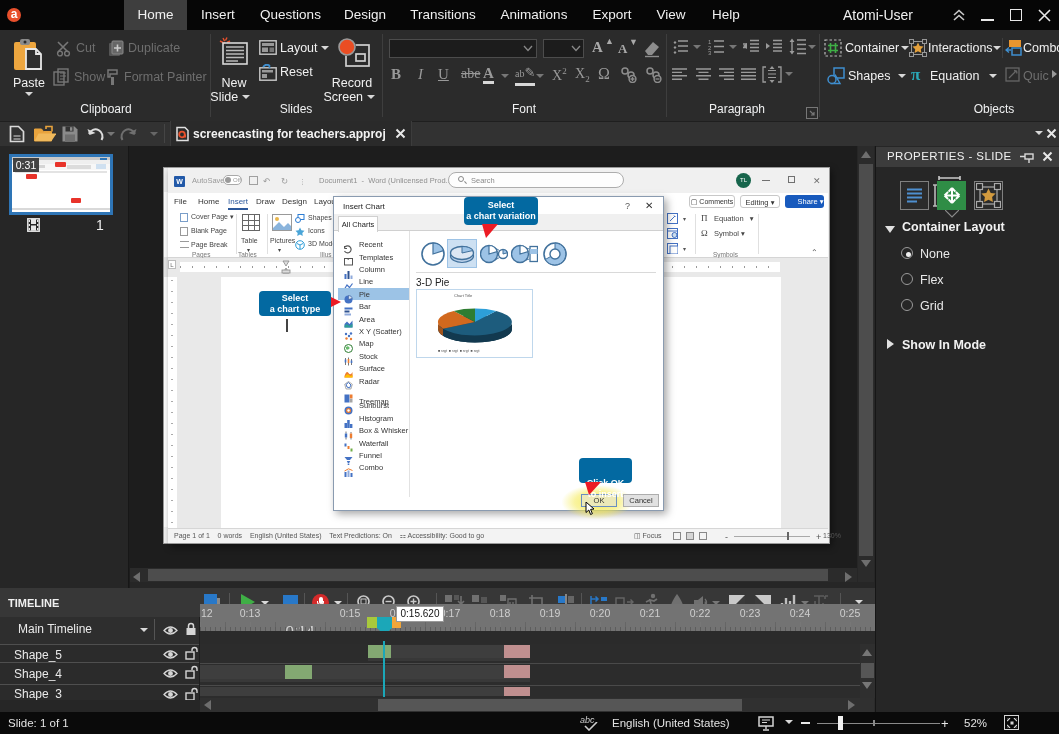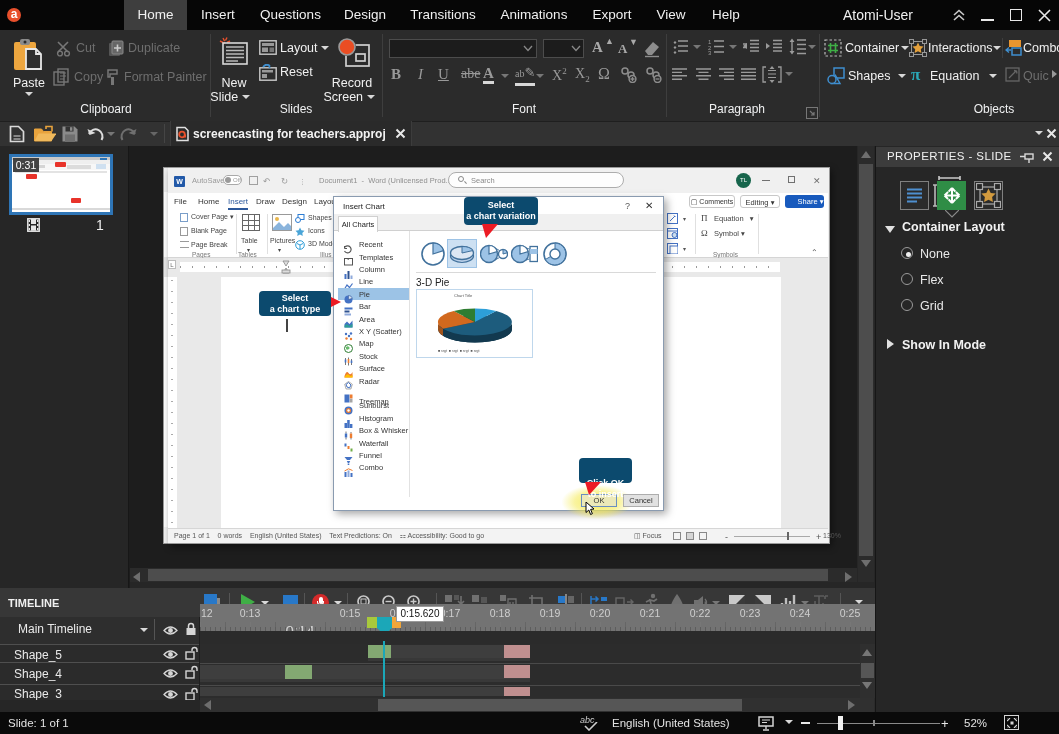--- a/index.html
+++ b/index.html
@@ -24,21 +24,21 @@
 
 #canvas { position:absolute; left:130px; top:146px; width:727px; height:442px; background:#1d1d1d; }
 
 #props { position:absolute; left:875px; top:146px; width:184px; height:566px; background:#262626; border-left:1px solid #161616; }
 
 #timeline { position:absolute; left:0; top:588px; width:875px; height:124px; background:#2b2b2b; }
 
 #status { position:absolute; left:0; top:712px; width:1059px; height:22px; background:#0a0a0a; }
 
 #word { position:absolute; left:168px; top:167px; width:662px; height:377px; background:#f0f0f0; border:1px solid #9a9a9a; border-left:none; box-shadow:2px 3px 7px rgba(0,0,0,0.45); font-family:"Liberation Sans",sans-serif; }
-.red-callout { position:absolute; background:#0c4a6e; color:#fff; font-weight:bold; font-size:9px; text-align:center; border-radius:4px; line-height:11px; }
+.red-callout { position:absolute; background:#0369a1; color:#fff; font-weight:bold; font-size:9px; text-align:center; border-radius:4px; line-height:11px; }
 </style>
 </head>
 <body>
 <div id="app">
   <div id="titlebar">
     <div class="abs" style="left:7px;top:8px;width:14px;height:14px;border-radius:50%;background:#e8502c;color:#fff;font-weight:bold;font-size:12px;text-align:center;line-height:13px;">a</div>
     <div class="tab" style="left:124px;width:63px;background:#3e3e3e;">Home</div>
     <div class="tab" style="left:187px;width:62px;">Insert</div>
     <div class="tab" style="left:253px;width:75px;">Questions</div>
     <div class="tab" style="left:334px;width:62px;">Design</div>
@@ -88,21 +88,21 @@
         <rect x="1" y="3" width="11" height="13" rx="1" fill="#555"></rect>
         <rect x="4" y="1" width="11" height="13" rx="1" fill="#666" stroke="#888" stroke-width="1"></rect>
         <path d="M9.5 4.5 v7 M6 8 h7" stroke="#ccc" stroke-width="1.6"></path>
       </svg>
     <div class="dtext abs" style="left:128px;top:11px;">Duplicate</div>
     <svg class="abs" style="left:53px;top:38px;" width="18" height="18" viewBox="0 0 18 18">
         <rect x="1" y="4" width="10" height="13" fill="none" stroke="#777" stroke-width="1.4"></rect>
         <rect x="5" y="1" width="10" height="13" fill="none" stroke="#777" stroke-width="1.4"></rect>
         <path d="M7 5 h6 M7 8 h6 M7 11 h4" stroke="#777" stroke-width="1"></path>
       </svg>
-    <div class="dtext abs" style="left:74px;top:40px;">Copy</div>
+    <div class="dtext abs" style="left:74px;top:40px;">Show</div>
     <svg class="abs" style="left:106px;top:38px;" width="16" height="18" viewBox="0 0 16 18">
         <path d="M2 2 h9 v4 h-7 v3 h-2 z" fill="none" stroke="#777" stroke-width="1.5"></path>
         <rect x="5" y="9" width="3" height="8" fill="#777"></rect>
       </svg>
     <div class="dtext abs" style="left:124px;top:40px;">Format Painter</div>
 
     <svg class="abs" style="left:219px;top:7px;" width="30" height="30" viewBox="0 0 30 30">
       <path d="M4 1 l1.5 3 M1 4 l3 1.5 M8 0.5 l-1.5 3 M11 4 l-3 1.5 M4 7 l2 -2" stroke="#e8502c" stroke-width="1.4"></path>
       <rect x="4" y="6" width="24" height="21" fill="none" stroke="#d8d8d8" stroke-width="1.6"></rect>
       <path d="M7 10 h18 M7 13.5 h18 M7 17 h18 M7 20.5 h18 M7 24 h12" stroke="#b9b9b9" stroke-width="1.5"></path>

